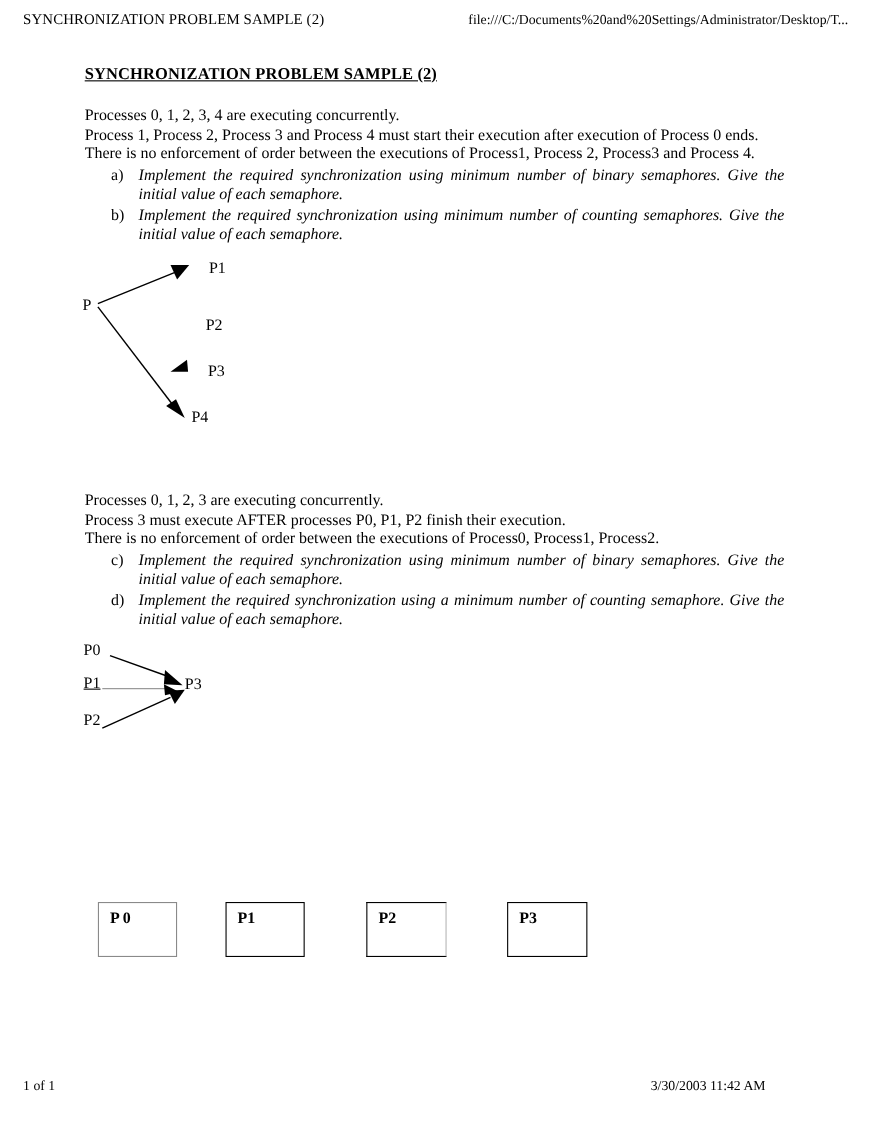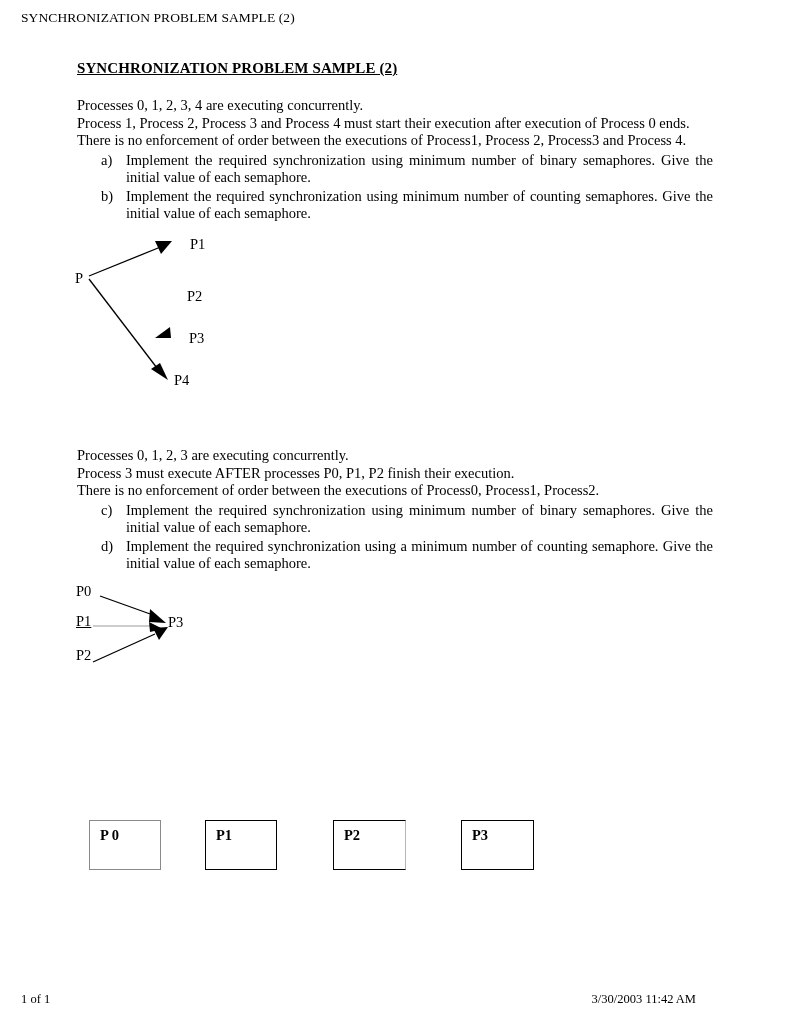--- a/index.html
+++ b/index.html
@@ -82,20 +82,21 @@
     flex: 0 0 25px;
     margin-left: 24px;
   }
   .item-text {
     flex: 1 1 auto;
     text-align: justify;
   }
   .item-text.j {
     text-align: justify;
     text-align-last: left;
+    font-style: italic;
   }
 
   
   .diagram {
     position: absolute;
     left: 0;
     top: 0;
   }
   .diagram svg { display: block; }
   .dlabel {
@@ -132,21 +133,21 @@
     top: 6px;
     font-size: 14.5px;
     font-weight: bold;
   }
   .pbox.soft { border-color: #8a8a8a; }
   .pbox.soft-right { border-right-color: #b5b5b5; }
 
   
   .page-footer {
     position: absolute;
-    bottom: 16px;
+    bottom: 28px;
     left: 0;
     width: 716px;
     height: 16px;
   }
   .footer-left {
     position: absolute;
     left: 21px;
     top: 0;
     font-size: 12.5px;
   }
@@ -156,20 +157,21 @@
     top: 0;
     font-size: 12.5px;
     white-space: nowrap;
   }
 </style>
 </head>
 <body>
 
 <div class="page-header">
   <div class="header-title">SYNCHRONIZATION PROBLEM SAMPLE (2)</div>
+  <div class="header-url">file:///C:/Documents%20and%20Settings/Administrator/Desktop/T...</div>
 </div>
 
 <div class="doc">
 
   <div class="doc-title">SYNCHRONIZATION PROBLEM SAMPLE (2)</div>
 
   <div>
     <p class="para">Processes 0, 1, 2, 3, 4 are executing concurrently.</p>
     <p class="para"><span>Process 1, Process 2, Process 3 and Process 4 must start their execution </span><b>after</b><span> execution of Process 0 ends.</span></p>
     <p class="para">There is no enforcement of order between the executions of Process1, Process 2, Process3 and Process 4.</p>

